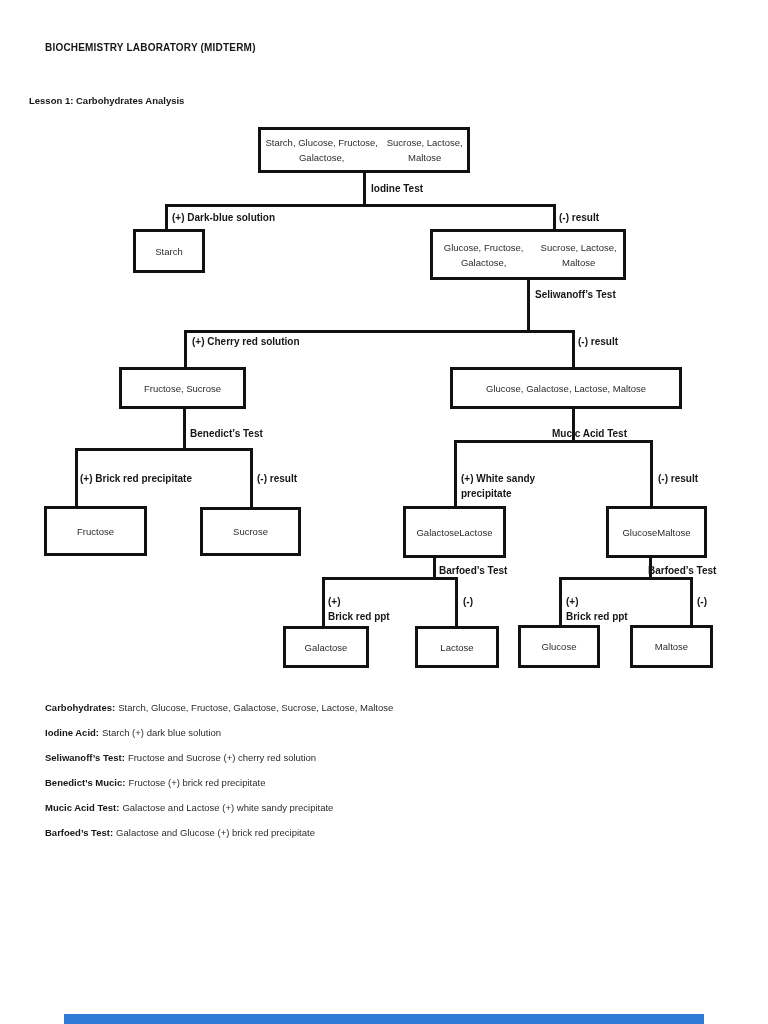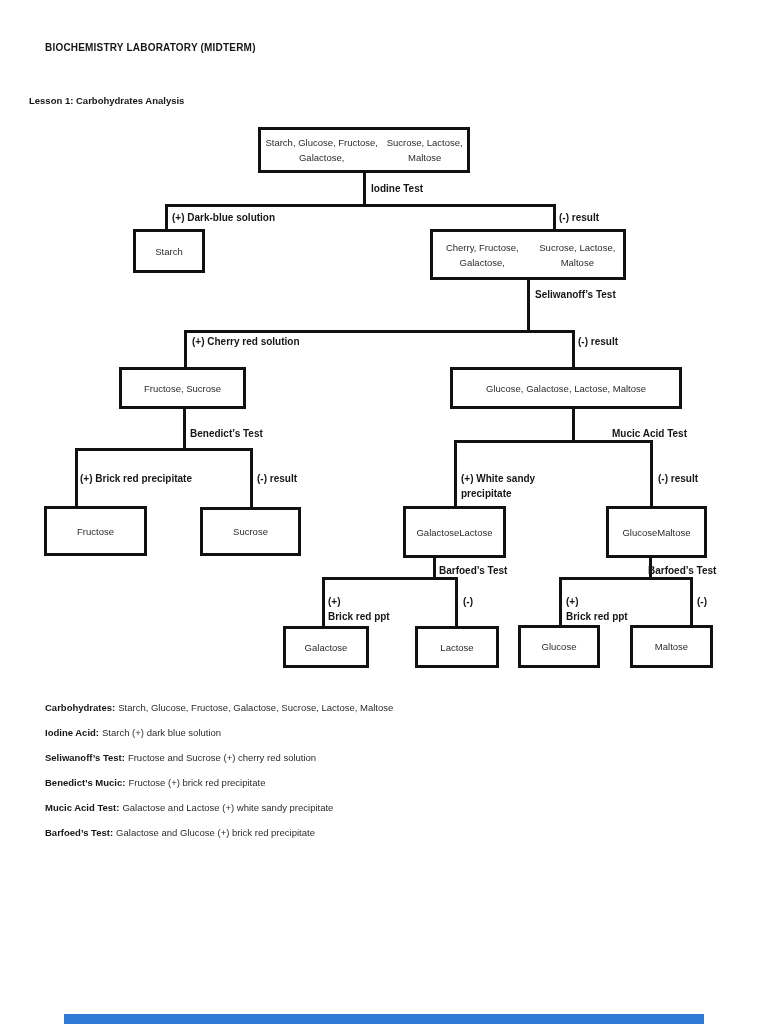--- a/index.html
+++ b/index.html
@@ -63,21 +63,21 @@
     <div class="cline" style="left:690px;top:577px;width:3px;height:50px"></div>
 
     <div class="node" style="left:258px;top:127px;width:212px;height:46px">
       <div>Starch, Glucose, Fructose, Galactose,</div>
       <div>Sucrose, Lactose, Maltose</div>
     </div>
     <div class="node" style="left:133px;top:229px;width:72px;height:44px">
       <div>Starch</div>
     </div>
     <div class="node" style="left:430px;top:229px;width:196px;height:51px">
-      <div>Cherry, Fructose, Galactose,</div>
+      <div>Glucose, Fructose, Galactose,</div>
       <div>Sucrose, Lactose, Maltose</div>
     </div>
     <div class="node" style="left:119px;top:367px;width:127px;height:42px">
       <div>Fructose, Sucrose</div>
     </div>
     <div class="node" style="left:450px;top:367px;width:232px;height:42px">
       <div>Glucose, Galactose, Lactose, Maltose</div>
     </div>
     <div class="node" style="left:44px;top:506px;width:103px;height:50px">
       <div>Fructose</div>
@@ -126,21 +126,21 @@
     </div>
     <div class="flabel" style="left:190px;top:426px">
       <div>Benedict’s Test</div>
     </div>
     <div class="flabel" style="left:80px;top:471px">
       <div>(+) Brick red precipitate</div>
     </div>
     <div class="flabel" style="left:257px;top:471px">
       <div>(-) result</div>
     </div>
-    <div class="flabel" style="left:612px;top:426px">
+    <div class="flabel" style="left:552px;top:426px">
       <div>Mucic Acid Test</div>
     </div>
     <div class="flabel" style="left:461px;top:471px">
       <div>(+) White sandy</div>
       <div>precipitate</div>
     </div>
     <div class="flabel" style="left:658px;top:471px">
       <div>(-) result</div>
     </div>
     <div class="flabel" style="left:439px;top:563px">

